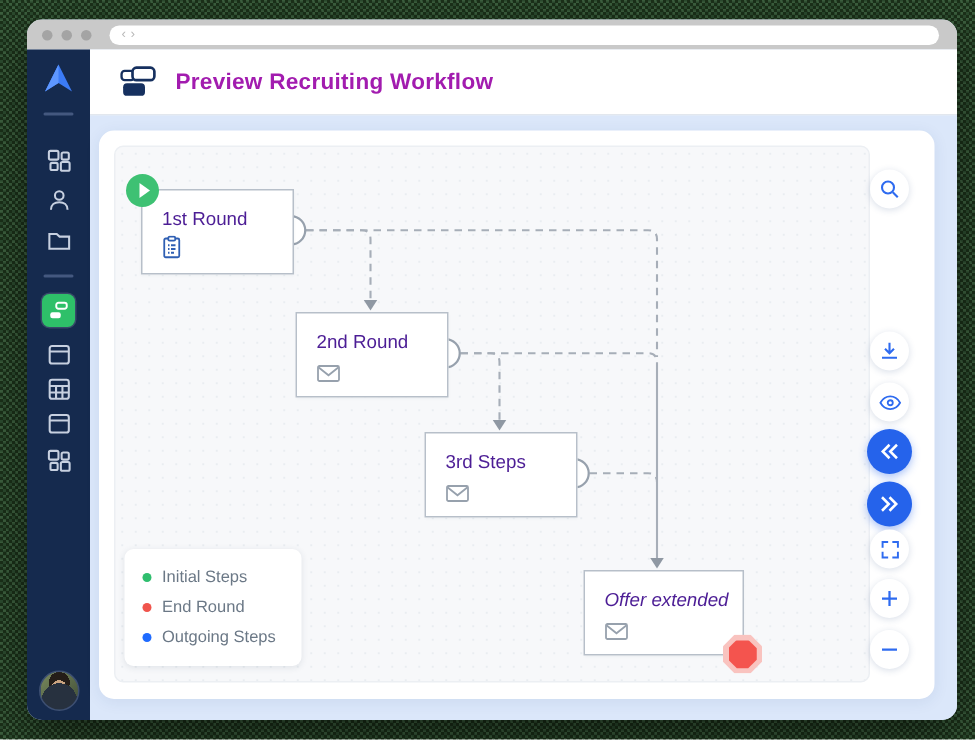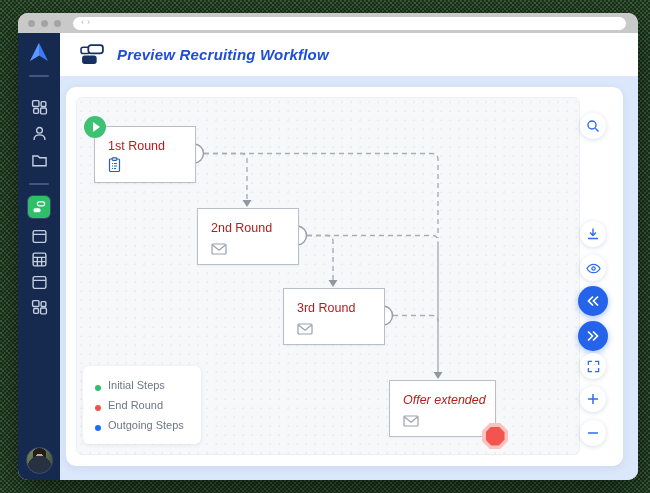--- a/index.html
+++ b/index.html
@@ -35,49 +35,49 @@
   .avatar{width:25px;height:25px;border-radius:50%;overflow:hidden;border:1px solid #3d4f72;
     background:
       radial-gradient(circle at 50% 78%, #27313f 0 12px, transparent 12px),
       radial-gradient(circle at 50% 42%, #c9a380 0 5px, transparent 5px),
       radial-gradient(circle at 50% 28%, #241d18 0 7px, transparent 7px),
       linear-gradient(140deg,#7a8a5d,#3a4834);}
 
   
   .main{flex:1;display:flex;flex-direction:column;min-width:0;}
   .appheader{height:43px;background:#fff;border-bottom:1px solid #e2e7ee;display:flex;align-items:center;padding-left:20px;gap:12px;flex:none;}
-  .apptitle{font-size:15px;font-weight:bold;color:#1d4ed8;letter-spacing:.2px;font-style:italic;}
+  .apptitle{font-size:15px;font-weight:bold;color:#a21caf;letter-spacing:.2px;}
   .page{position:relative;flex:1;background:#dbe7fa;}
 
   
   .container{position:absolute;left:6px;top:10px;width:557px;height:379px;background:#fff;border-radius:10px;
     box-shadow:0 2px 10px rgba(30,60,110,.08);}
 
   
   .canvas{position:absolute;left:10px;top:10px;width:502px;height:356px;background:#f7f8fa;border:1px solid #eceff3;border-radius:6px;
     background-image:radial-gradient(#e9edf1 1px, transparent 1px);background-size:9px 9px;}
   .edges{position:absolute;left:0;top:0;}
 
-  .node{position:absolute;background:#fff;border:1px solid #b7bfc9;color:#b91c1c;font-size:12.5px;font-weight:500;
+  .node{position:absolute;background:#fff;border:1px solid #b7bfc9;color:#4c1d95;font-size:12.5px;font-weight:500;
     box-shadow:0 1px 2px rgba(40,60,90,.06);}
   .node .nlabel{position:absolute;left:13px;top:12px;white-space:nowrap;}
   .node .nicon{position:absolute;left:13px;bottom:9px;}
   .badge-start{position:absolute;left:-11px;top:-11px;width:22px;height:22px;border-radius:50%;background:#3ec173;
     display:flex;align-items:center;justify-content:center;}
   .badge-start .tri{width:0;height:0;border-left:7px solid #fff;border-top:5px solid transparent;border-bottom:5px solid transparent;margin-left:2px;}
   .badge-end{position:absolute;right:-13px;bottom:-13px;width:26px;height:26px;background:#f9c3bf;
     clip-path:polygon(30% 0,70% 0,100% 30%,100% 70%,70% 100%,30% 100%,0 70%,0 30%);
     display:flex;align-items:center;justify-content:center;}
   .badge-end .inner{width:19px;height:19px;background:#f4544e;
     clip-path:polygon(30% 0,70% 0,100% 30%,100% 70%,70% 100%,30% 100%,0 70%,0 30%);}
 
   
   .legend{position:absolute;left:6px;bottom:10px;width:118px;background:#fff;border-radius:6px;
     box-shadow:0 1px 4px rgba(40,60,90,.10);padding:9px 12px;box-sizing:border-box;}
-  .legend-row{display:flex;align-items:flex-end;gap:7px;font-size:11px;color:#6b7886;padding:4px 0;}
+  .legend-row{display:flex;align-items:center;gap:7px;font-size:11px;color:#6b7886;padding:4px 0;}
   .ldot{width:6px;height:6px;border-radius:50%;flex:none;}
 
   
   .fab{position:absolute;border-radius:50%;background:#fff;display:flex;align-items:center;justify-content:center;
     box-shadow:0 1px 5px rgba(40,70,130,.18);border:none;padding:0;cursor:pointer;color:#2e6bf0;}
   .fab.sm{width:26px;height:26px;}
   .fab.blue{width:30px;height:30px;background:#2563eb;color:#fff;box-shadow:0 2px 6px rgba(37,99,235,.4);}
 </style>
 </head>
 <body>
@@ -220,21 +220,21 @@
 
               <div class="node" style="left:120px;top:110px;width:100px;height:55px;">
                 <span class="nlabel">2nd Round</span>
                 <svg class="nicon" width="16" height="12" viewBox="0 0 16 12" fill="none" stroke="#97a1ad" stroke-width="1.2">
                   <rect x="1" y="1" width="14" height="10" rx="1"></rect>
                     <path d="M1.5 2 L8 7.2 L14.5 2"></path>
                 </svg>
               </div>
 
               <div class="node" style="left:206px;top:190px;width:100px;height:55px;">
-                <span class="nlabel">3rd Round</span>
+                <span class="nlabel">3rd Steps</span>
                 <svg class="nicon" width="16" height="12" viewBox="0 0 16 12" fill="none" stroke="#97a1ad" stroke-width="1.2">
                   <rect x="1" y="1" width="14" height="10" rx="1"></rect>
                     <path d="M1.5 2 L8 7.2 L14.5 2"></path>
                 </svg>
               </div>
 
               <div class="node" style="left:312px;top:282px;width:105px;height:55px;font-style:italic;">
                 <span class="nlabel">Offer extended</span>
                 <svg class="nicon" width="16" height="12" viewBox="0 0 16 12" fill="none" stroke="#97a1ad" stroke-width="1.2">
                   <rect x="1" y="1" width="14" height="10" rx="1"></rect>

